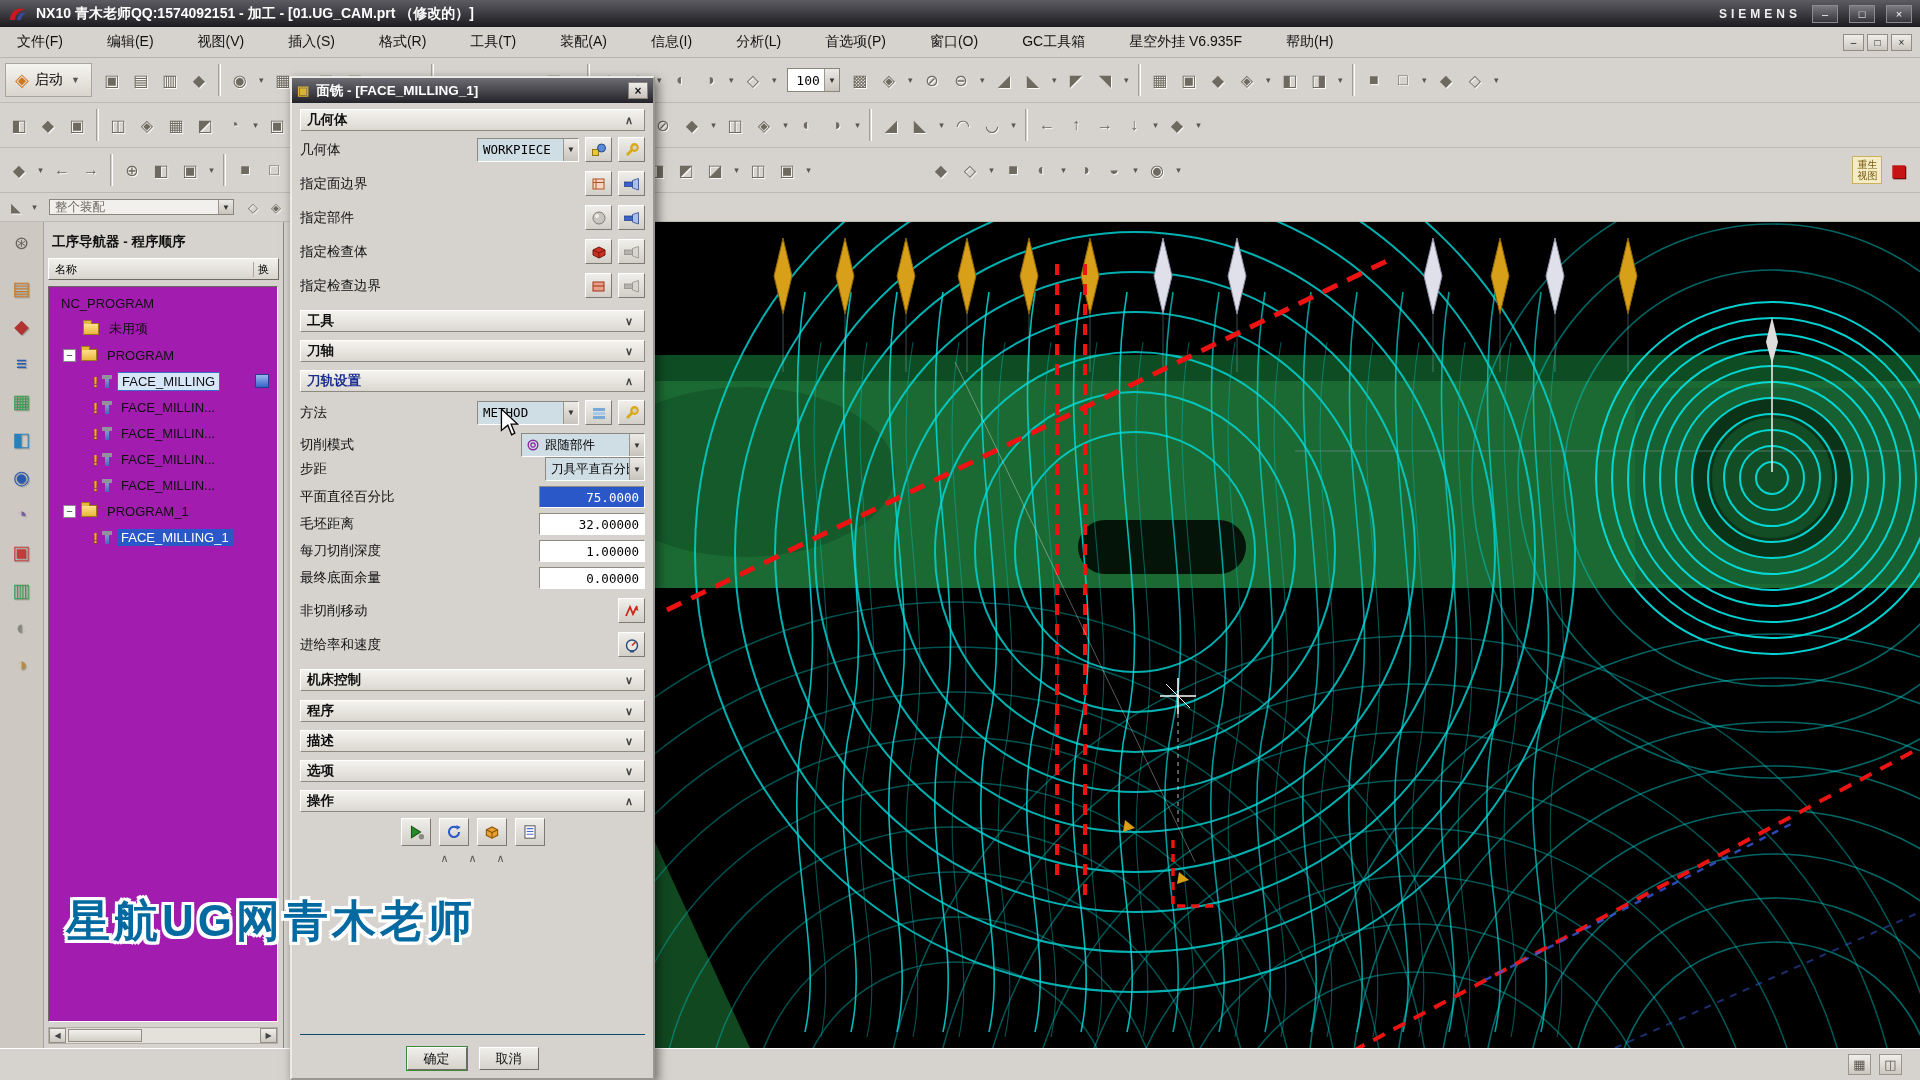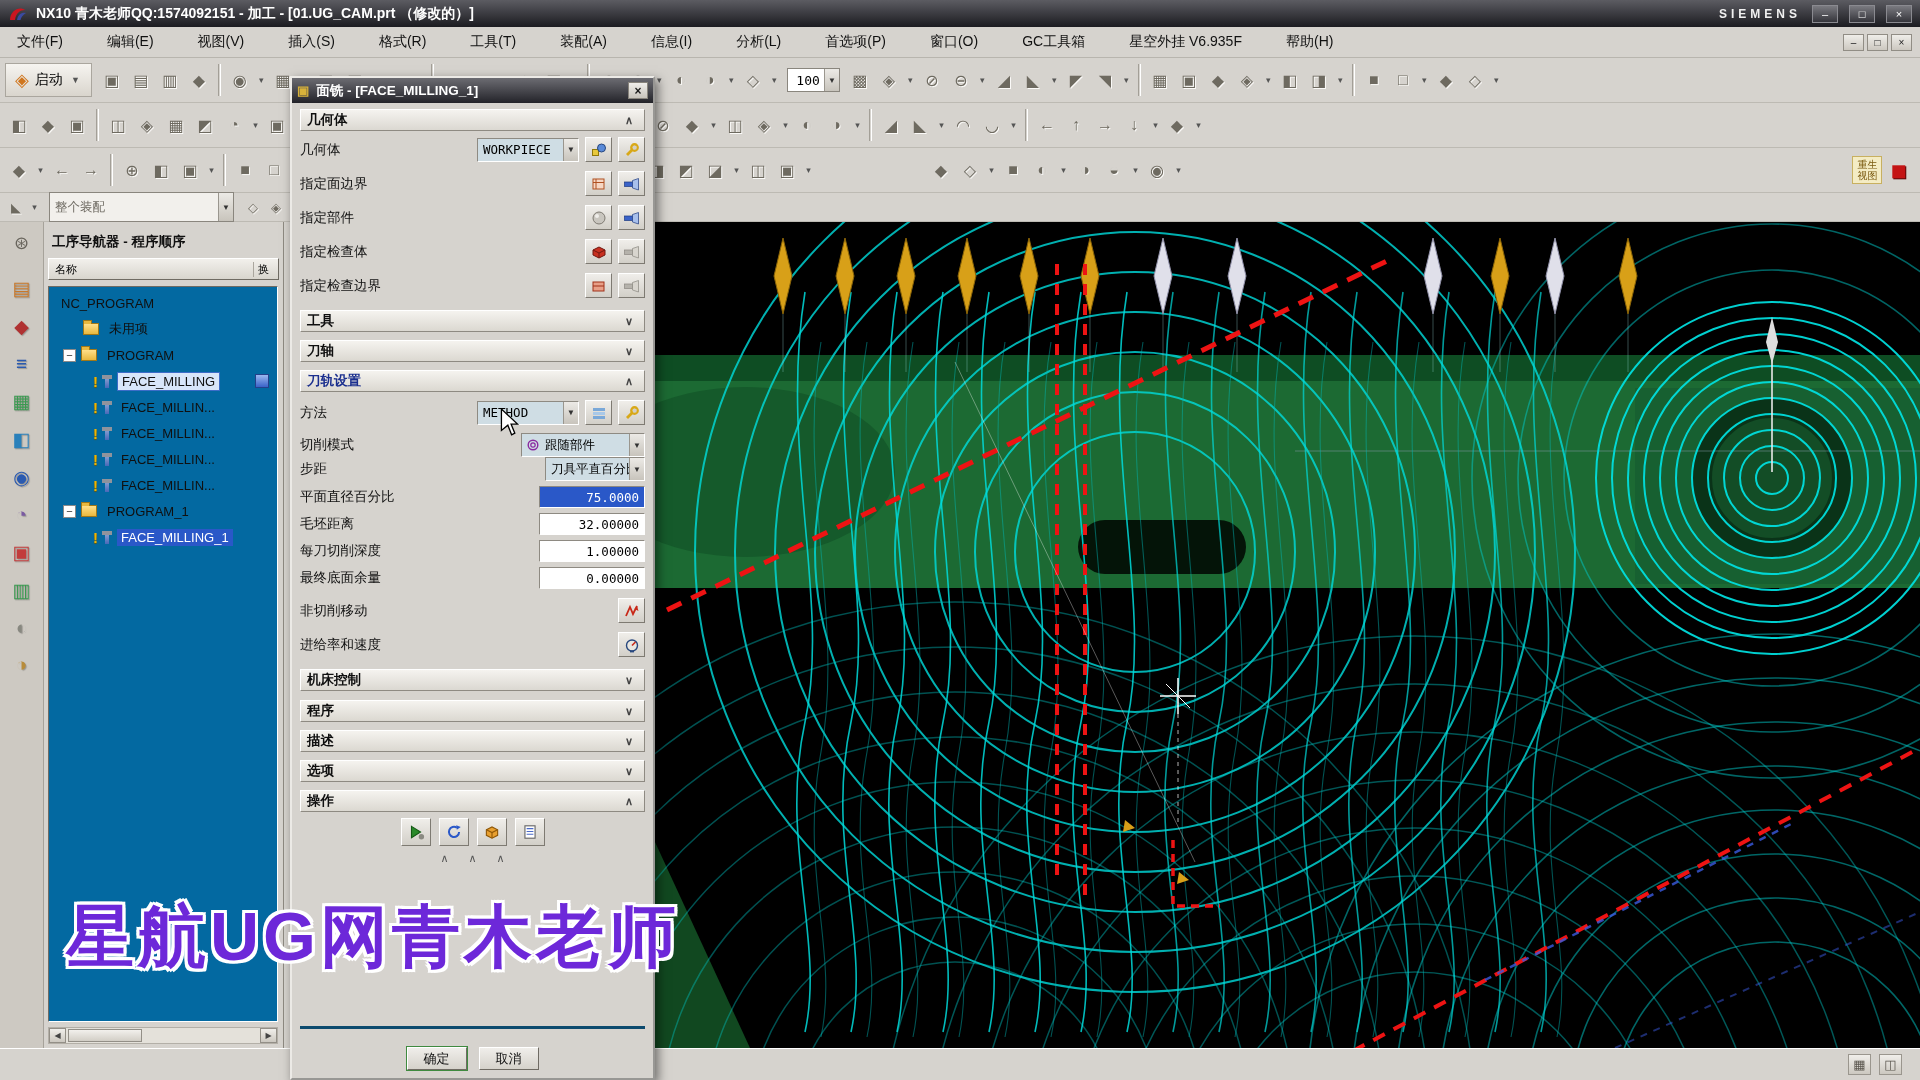--- a/index.html
+++ b/index.html
@@ -34,42 +34,42 @@
   .tb-sep{width:3px;height:32px;border-left:1px solid #a39f97;border-right:1px solid #fff;margin:0 4px;}
   .tb-gap{width:110px;height:10px;}
   .start-btn{display:flex;align-items:center;gap:6px;padding:2px 9px;margin-right:6px;
     border:1px solid #aaa69e;background:linear-gradient(#f6f4f0,#d9d5cd);height:34px;font-size:14px;}
   .start-ic{font-size:18px;color:#d0761e;}
   .combo-shell{display:flex;align-items:center;border:1px solid #8a867e;background:#fff;height:24px;}
   .combo-btn{width:15px;height:100%;background:linear-gradient(#eceae6,#c8c4bc);
     border-left:1px solid #9a968e;font-size:8px;display:flex;align-items:center;justify-content:center;color:#333;}
   .zoom-combo{margin:0 6px;}
   .zoom-val{width:36px;text-align:right;font-size:13px;padding-right:4px;font-family:"DejaVu Sans Mono",monospace;}
-  .asm-combo{width:185px;height:30px;margin:0 8px;background:#f2f0ec;}
+  .asm-combo{width:185px;height:16px;margin:0 8px;background:#f2f0ec;}
   .asm-val{flex:1;font-size:12.5px;color:#6e6a62;padding:0 5px;white-space:nowrap;overflow:hidden;}
   .regen-btn{display:flex;flex-direction:column;line-height:11px;font-size:10px;color:#7a5a10;
     border:1px solid #c8b060;background:#f4ecc4;padding:2px 4px;margin-left:auto;text-align:center;}
   .red-cube{font-size:20px;color:#c41414;margin:0 8px;text-shadow:1px 1px 0 #5a0808;}
 
   
   .workspace{position:absolute;top:222px;left:0;right:0;bottom:32px;background:#d6d3ce;}
   .resource-bar{position:absolute;left:0;top:0;width:44px;bottom:0;background:#cdc9c2;
     border-right:1px solid #a6a29a;display:flex;flex-direction:column;align-items:center;
     padding-top:10px;gap:15px;}
   .rb-gear{font-size:18px;color:#68645c;margin-bottom:8px;}
   .rb-icon{font-size:19px;text-shadow:1px 1px 1px rgba(0,0,0,.25);}
 
   .nav-panel{position:absolute;left:44px;top:0;width:240px;bottom:0;background:#d6d3ce;
     border-right:1px solid #8e8a82;padding:6px 4px 4px 4px;}
   .nav-title{font-size:13.5px;font-weight:bold;padding:5px 4px 7px;color:#111;}
   .nav-colhdr{display:flex;height:22px;border:1px solid;border-color:#fff #6f6b63 #6f6b63 #fff;
     background:linear-gradient(#f2f0ec,#d8d5ce);font-size:11px;align-items:center;}
   .nav-colhdr .c1{flex:1;padding-left:6px;border-right:1px solid #aaa69e;}
   .nav-colhdr .c2{width:24px;padding-left:4px;overflow:hidden;}
-  .tree{position:absolute;left:4px;right:5px;top:64px;bottom:26px;background:#0369a1;
+  .tree{position:absolute;left:4px;right:5px;top:64px;bottom:26px;background:#a21caf;
     border:1px solid;border-color:#6f6b63 #fff #fff #6f6b63;overflow:hidden;padding-top:3px;}
   .tree-row{height:26px;display:flex;align-items:center;font-size:13px;position:relative;white-space:nowrap;color:#101010;}
   .exp{width:13px;height:13px;border:1px solid #8a8a8a;background:#fff;color:#333;font-size:11px;
     line-height:10px;text-align:center;margin-right:5px;flex:none;}
   .folder{width:16px;height:12px;background:linear-gradient(#ffe08a,#e8b83e);border:1px solid #a07818;
     margin-right:6px;position:relative;flex:none;}
   .folder::before{content:'';position:absolute;top:-4px;left:-1px;width:7px;height:3px;
     background:#e8b83e;border:1px solid #a07818;border-bottom:none;}
   .exc{color:#f0b400;font-weight:bold;margin-right:4px;font-size:15px;text-shadow:0 1px 1px #705800;flex:none;}
   .tool-ic{width:10px;height:13px;margin-right:5px;position:relative;flex:none;}
@@ -126,29 +126,29 @@
     margin-left:6px;padding:0;}
   .num-input{height:22px;width:106px;margin-left:auto;background:#fff;
     border:1px solid;border-color:#8e8a82 #fff #fff #8e8a82;
     font-family:"DejaVu Sans Mono",monospace;font-size:12.5px;display:flex;align-items:center;
     justify-content:flex-end;padding:0 5px;}
   .num-input.selected{background:#2a58c8;color:#fff;}
   .cm-icon{margin-left:4px;flex:none;}
   .action-icons{display:flex;justify-content:center;gap:8px;}
   .action-icons .dlg-btn{margin-left:0;width:30px;height:28px;}
   .more-row{display:flex;justify-content:center;gap:20px;color:#555;font-size:11px;}
-  .dlg-buttons{display:flex;justify-content:center;gap:12px;padding:18px 0 4px;
-    border-top:3px solid #0c4a6e;margin-top:auto;}
+  .dlg-buttons{display:flex;justify-content:center;gap:12px;padding:12px 0 4px;
+    border-top:1px solid #0c4a6e;margin-top:auto;}
   .push-btn{min-width:60px;height:23px;font-size:13px;display:flex;align-items:center;justify-content:center;
     border:1px solid;border-color:#fff #6f6b63 #6f6b63 #fff;background:linear-gradient(#f0eeea,#d5d2cb);color:#101010;}
   .push-btn.ok{outline:1px solid #3f8a3f;}
 
   .cursor{position:absolute;left:498px;top:408px;z-index:60;}
-  .watermark{position:absolute;left:66px;top:892px;z-index:50;font-size:68px;font-weight:bold;
-    color:#6d28d9;letter-spacing:4px;white-space:nowrap;
+  .watermark{position:absolute;left:66px;top:892px;z-index:50;font-size:44px;font-weight:bold;
+    color:#0369a1;letter-spacing:4px;white-space:nowrap;
     text-shadow:-3px -3px 0 #fff,3px -3px 0 #fff,-3px 3px 0 #fff,3px 3px 0 #fff,
       0 -3px 0 #fff,0 3px 0 #fff,-3px 0 0 #fff,3px 0 0 #fff;}
 </style>
 </head>
 <body>
 
 <header class="titlebar">
   <svg width="20" height="20" viewBox="0 0 20 20">
     <path d="M2,16 C2,6 12,2 17,6 C12,6 8,9 7,16 Z" fill="#cc1620"></path>
     <path d="M9,16 C10,10 14,8 18,9 C15,11 13,13 12.5,16 Z" fill="#3a4aa0"></path>

